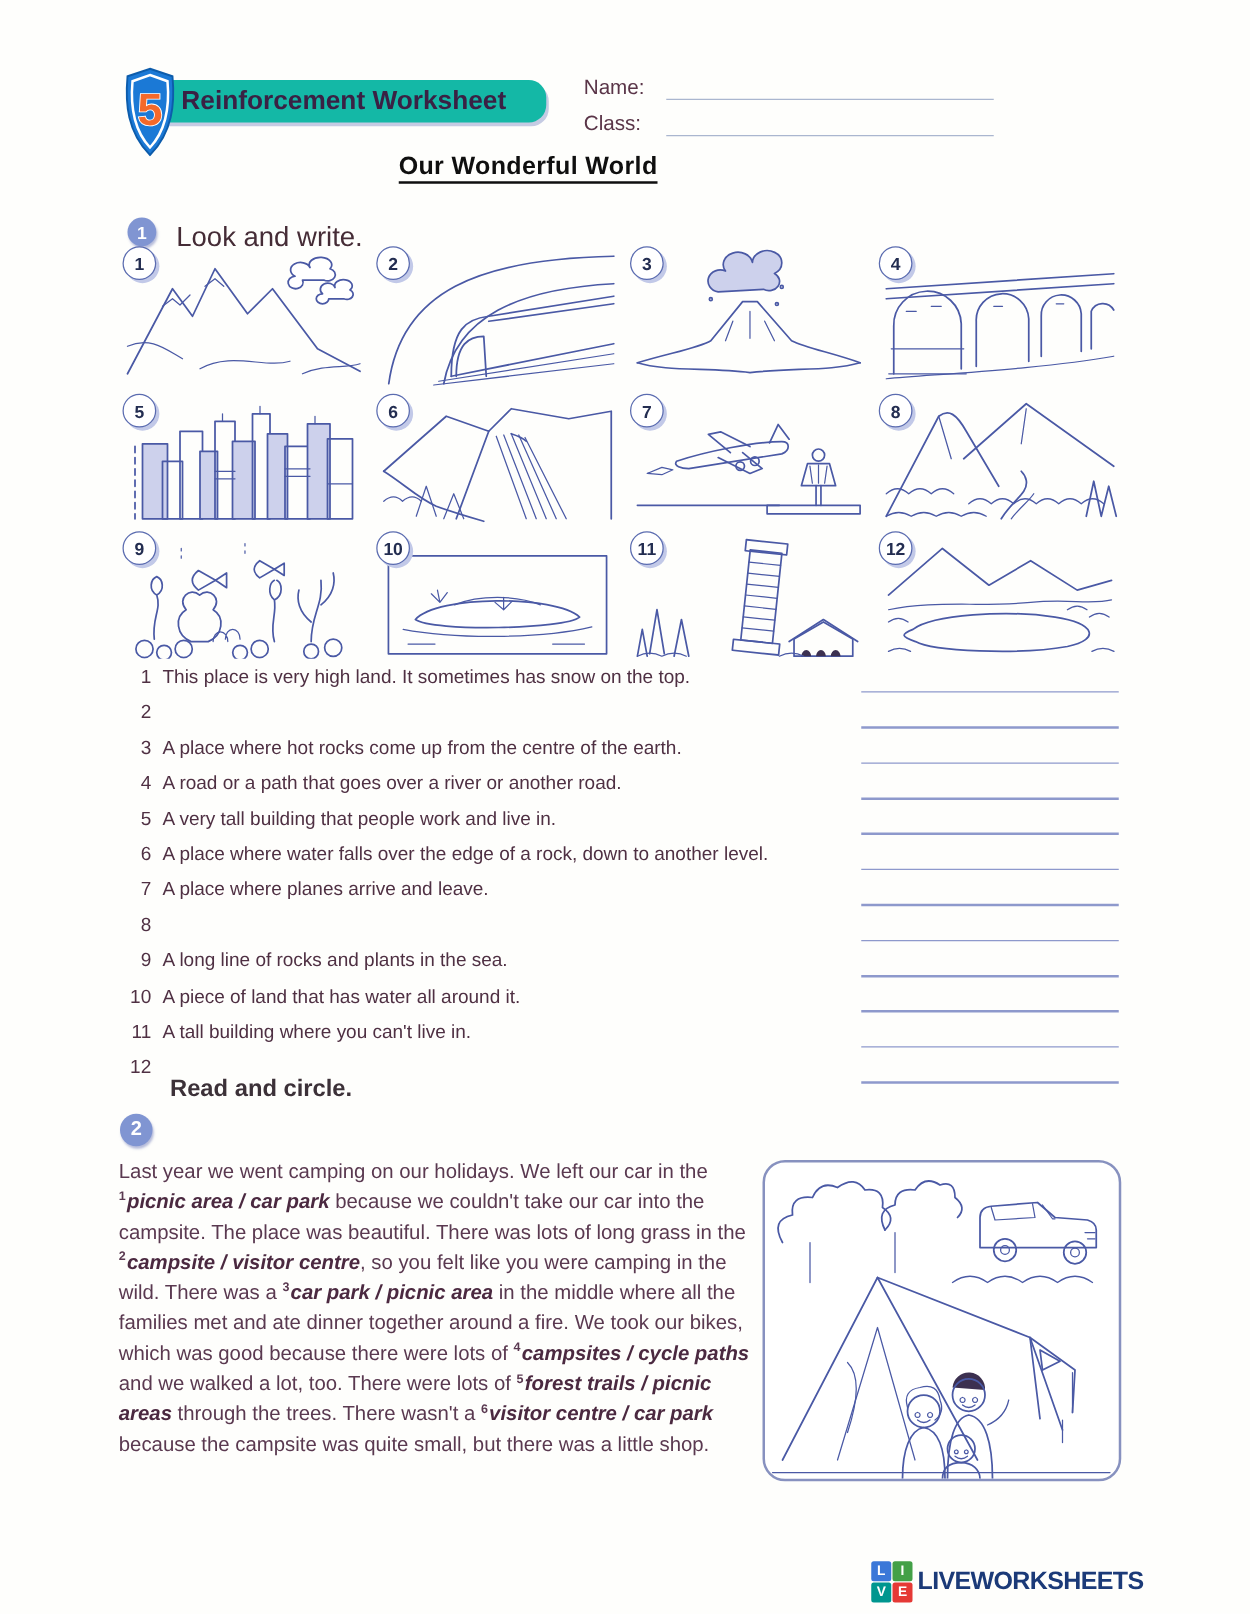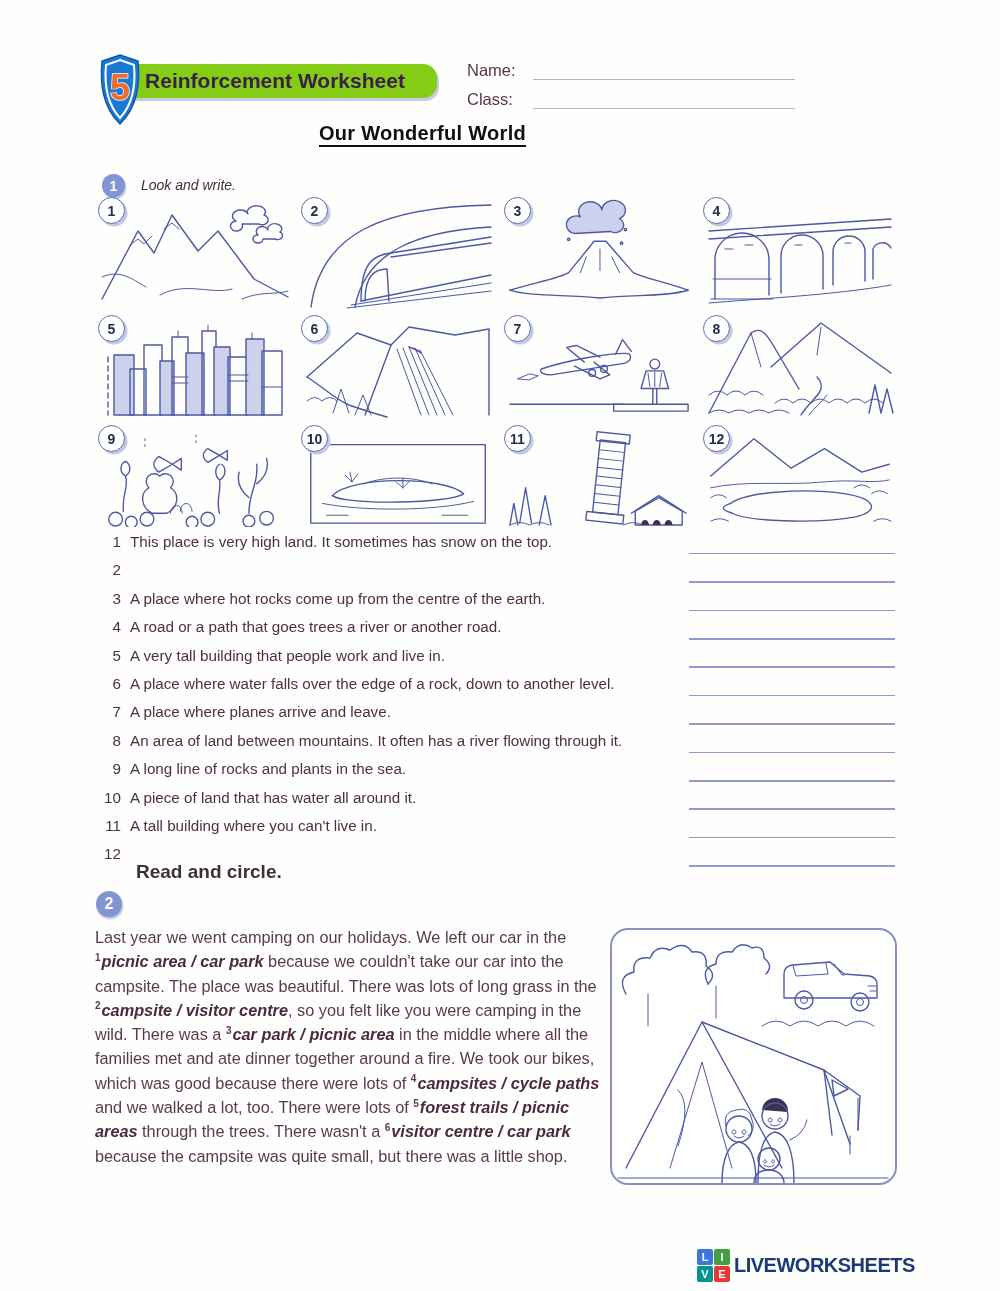--- a/index.html
+++ b/index.html
@@ -1,38 +1,38 @@
 <!DOCTYPE html>
 <html><head>
 <meta charset="utf-8">
 <style>
   html,body{margin:0;padding:0;background:#fff;}
   .page{position:relative;width:1000px;height:1291px;background:#fefefc;
         font-family:"Liberation Sans",sans-serif;overflow:hidden;}
 
   
   .title-pill{position:absolute;left:113px;top:64px;width:324px;height:34px;
-      background:#84cc16;border-radius:8px 14px 14px 8px;display:flex;align-items:center;
+      background:#14b8a6;border-radius:8px 14px 14px 8px;display:flex;align-items:center;
       justify-content:center;color:#3a2144;font-weight:bold;font-size:21px;
       box-shadow:2px 3px 0 rgba(150,160,205,.55);z-index:1;}
   .shield{position:absolute;left:96px;top:52px;width:48px;height:76px;z-index:2;}
   .field-label{position:absolute;color:#5a3548;font-size:16.5px;}
   .field-line{position:absolute;height:1.4px;background:#aab6cf;}
   .page-title{position:absolute;left:0;top:122px;width:845px;text-align:center;}
   .page-title span{font-size:20px;font-weight:bold;color:#0f0f0f;
       border-bottom:2.2px solid #0f0f0f;padding-bottom:1px;letter-spacing:.3px;}
 
   
   .sec-circle{position:absolute;border-radius:50%;background:#8095d2;color:#fff;
       display:flex;align-items:center;justify-content:center;font-weight:bold;
       box-shadow:1px 2px 2px rgba(120,132,190,.55);}
   .sec1{left:102px;top:174px;width:23px;height:23px;font-size:14px;}
   .sec2{left:96px;top:891px;width:26px;height:26px;font-size:16px;}
   .sec-label{position:absolute;color:#452c36;}
-  .lab1{left:141px;top:177px;font-size:14px;font-style:italic;}
+  .lab1{left:141px;top:177px;font-size:22px;}
   .lab2{left:136px;top:861px;font-size:19px;color:#3c3138;font-weight:bold;}
 
   
   .grid{position:absolute;left:100px;top:199px;width:795px;display:grid;
       grid-template-columns:190px 190px 186px 190px;grid-template-rows:110px 102px 100px;
       column-gap:13px;row-gap:8px;}
   .cell{position:relative;}
   .cell svg{position:absolute;inset:0;width:100%;height:100%;}
   .badge{position:absolute;left:-2px;top:-2px;width:25px;height:25px;border-radius:50%;
       background:#fff;border:1.6px solid #5b6cb0;color:#232d51;font-size:14px;font-weight:bold;
@@ -292,21 +292,21 @@
     </div>
 
     <div class="def-row">
       <span class="def-num">3</span>
       <span class="def-text">A place where hot rocks come up from the centre of the earth.</span>
       <span class="def-line"></span>
     </div>
 
     <div class="def-row">
       <span class="def-num">4</span>
-      <span class="def-text">A road or a path that goes trees a river or another road.</span>
+      <span class="def-text">A road or a path that goes over a river or another road.</span>
       <span class="def-line"></span>
     </div>
 
     <div class="def-row">
       <span class="def-num">5</span>
       <span class="def-text">A very tall building that people work and live in.</span>
       <span class="def-line"></span>
     </div>
 
     <div class="def-row">
@@ -316,21 +316,20 @@
     </div>
 
     <div class="def-row">
       <span class="def-num">7</span>
       <span class="def-text">A place where planes arrive and leave.</span>
       <span class="def-line"></span>
     </div>
 
     <div class="def-row">
       <span class="def-num">8</span>
-      <span class="def-text">An area of land between mountains. It often has a river flowing through it.</span>
       <span class="def-line"></span>
     </div>
 
     <div class="def-row">
       <span class="def-num">9</span>
       <span class="def-text">A long line of rocks and plants in the sea.</span>
       <span class="def-line"></span>
     </div>
 
     <div class="def-row">

